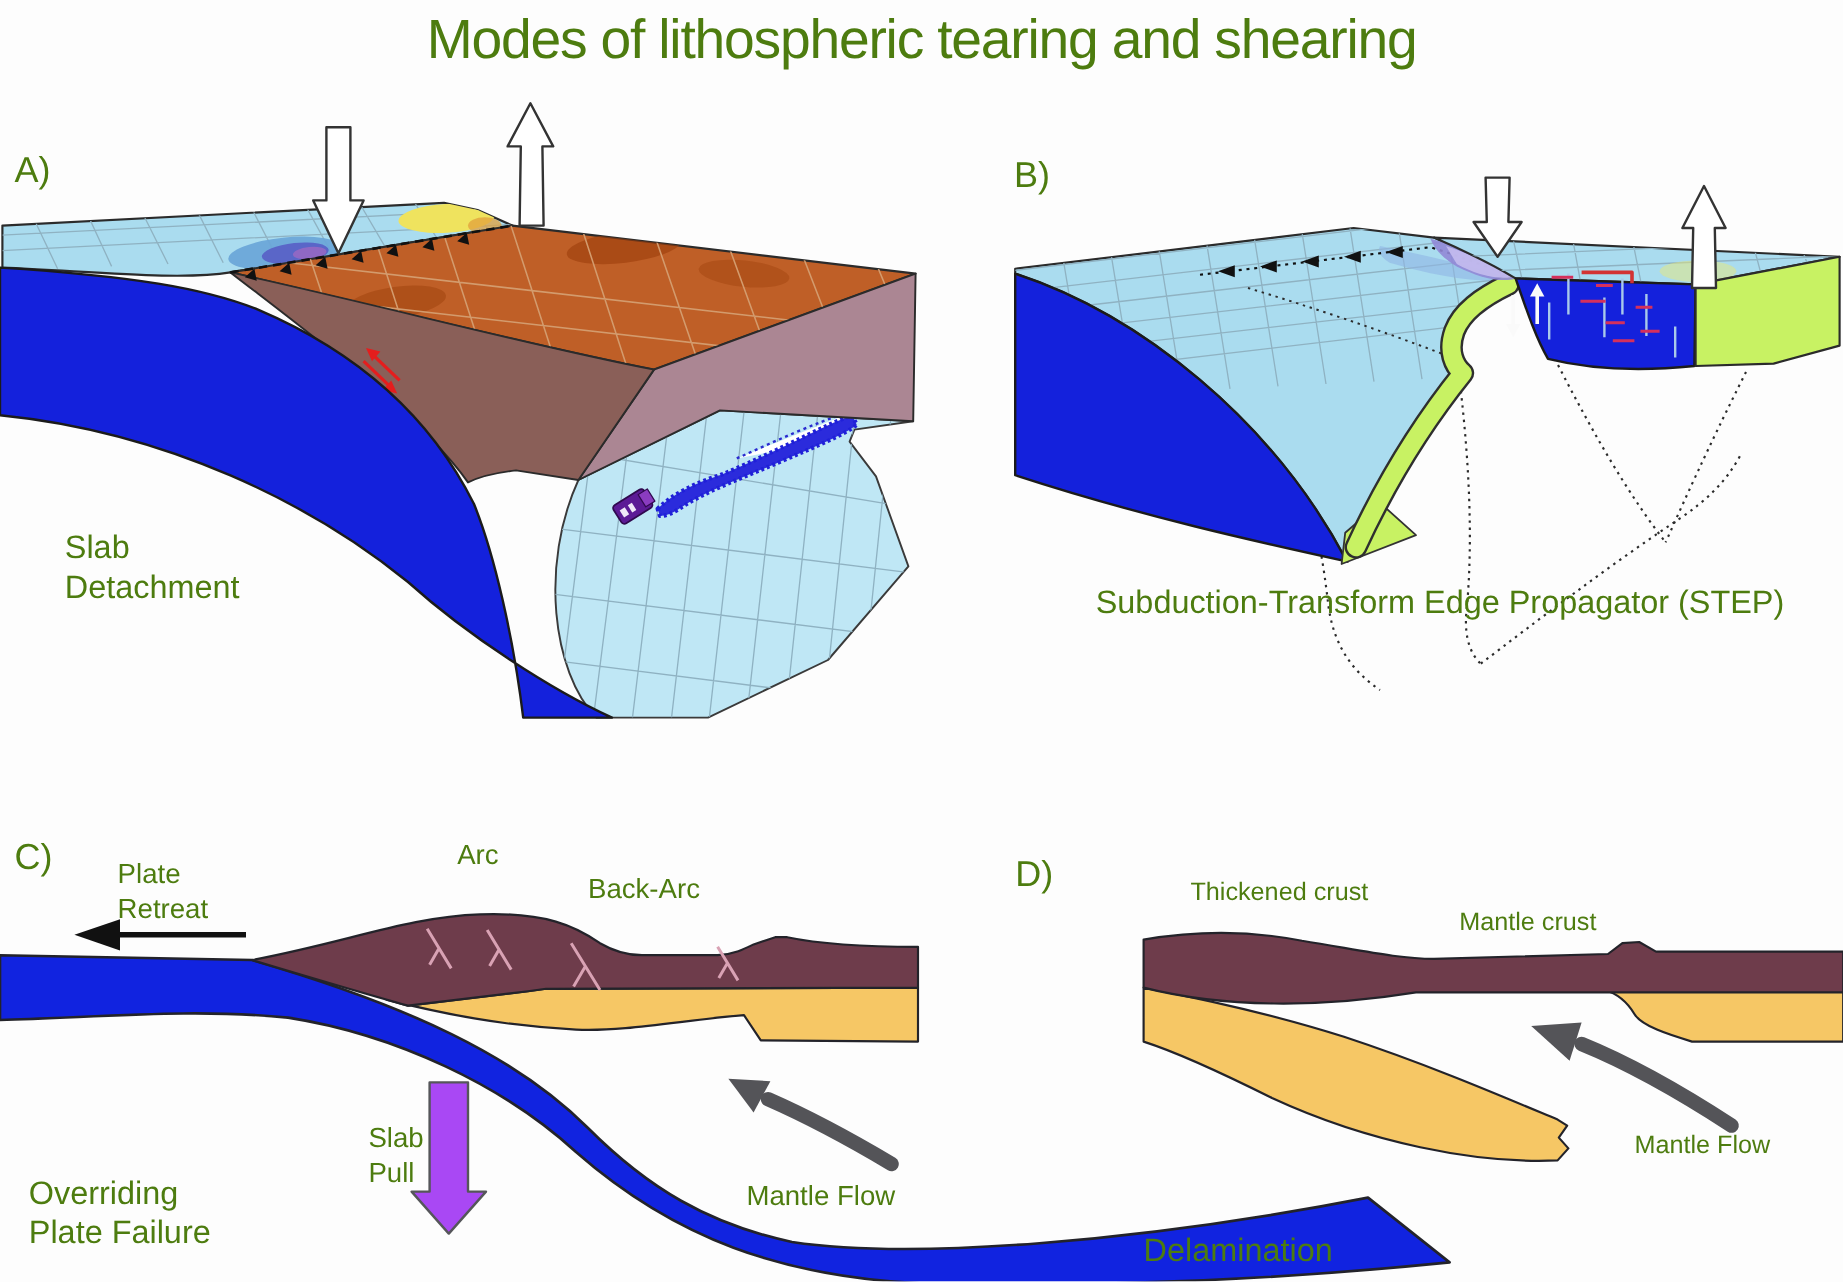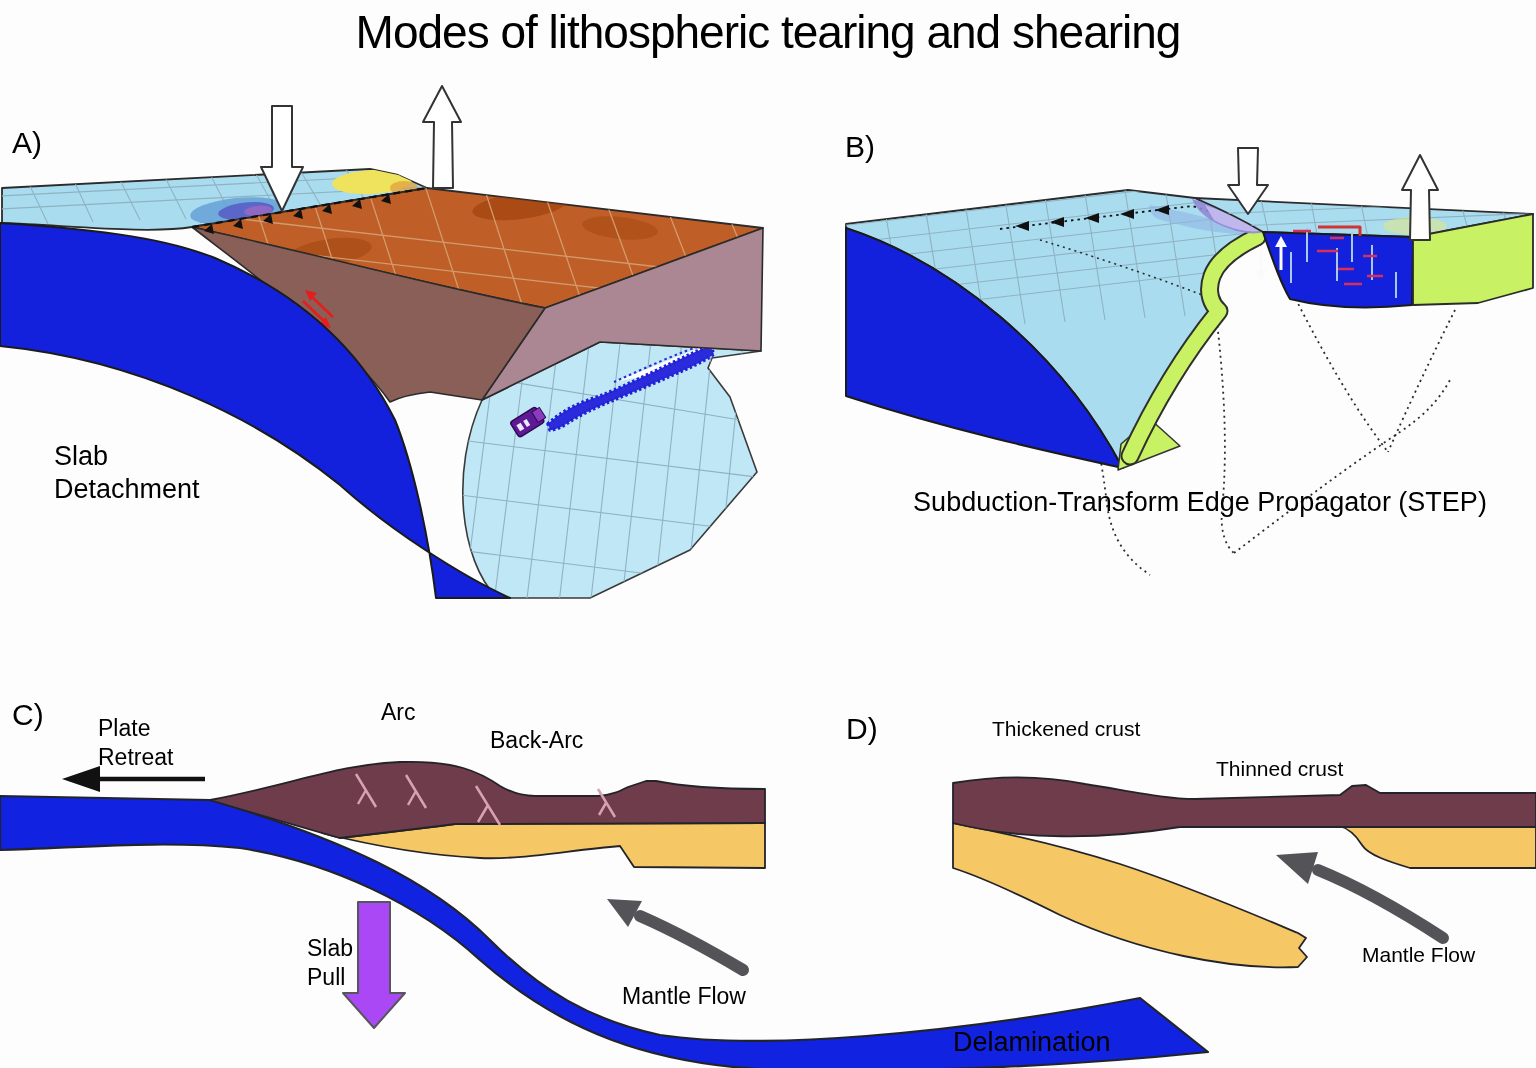--- a/index.html
+++ b/index.html
@@ -1,19 +1,19 @@
 <!DOCTYPE html>
 <html><head>
 <meta charset="utf-8">
 <style>
   html,body{margin:0;padding:0;background:#fdfdfd;}
   #stage{position:relative;width:1536px;height:1068px;overflow:hidden;background:#fdfdfd;
          font-family:"Liberation Sans",sans-serif;color:#161616;}
   #art{position:absolute;left:0;top:0;width:1536px;height:1068px;}
-  .lbl{position:absolute;white-space:pre-line;line-height:1.24;color:#000000;z-index:5;}
+  .lbl{position:absolute;white-space:pre-line;line-height:1.24;color:#4d7c0f;z-index:5;}
   .title{left:0;top:4px;width:1536px;text-align:center;font-size:46px;letter-spacing:-1px;}
   .letter{font-size:30px;}
   .caption{font-size:27px;}
   .small{font-size:23px;}
   .smaller{font-size:21px;}
   .center{text-align:center;}
 </style>
 </head>
 <body>
 
@@ -201,27 +201,29 @@
   <div class="lbl title">Modes of lithospheric tearing and shearing</div>
 
   <div class="lbl letter" style="left:12px;top:124px">A)</div>
   <div class="lbl letter" style="left:845px;top:128px">B)</div>
   <div class="lbl letter" style="left:12px;top:696px">C)</div>
   <div class="lbl letter" style="left:846px;top:710px">D)</div>
 
   <div class="lbl caption" style="left:54px;top:440px">Slab
 Detachment</div>
   <div class="lbl caption center" style="left:850px;top:486px;width:700px">Subduction-Transform Edge Propagator (STEP)</div>
+  <div class="lbl caption" style="left:24px;top:978px">Overriding
+Plate Failure</div>
   <div class="lbl caption" style="left:953px;top:1026px">Delamination</div>
 
   <div class="lbl small" style="left:98px;top:714px">Plate
 Retreat</div>
   <div class="lbl small" style="left:381px;top:698px">Arc</div>
   <div class="lbl small" style="left:490px;top:726px">Back-Arc</div>
   <div class="lbl small" style="left:307px;top:934px">Slab
 Pull</div>
   <div class="lbl small" style="left:622px;top:982px">Mantle Flow</div>
 
-  <div class="lbl smaller" style="left:992px;top:716px">Thickened crust</div>
-  <div class="lbl smaller" style="left:1216px;top:756px">Thinned crust</div>
+  <div class="lbl smaller" style="left:992px;top:731px">Thickened crust</div>
+  <div class="lbl smaller" style="left:1216px;top:756px">Mantle crust</div>
   <div class="lbl smaller" style="left:1362px;top:942px">Mantle Flow</div>
 
 </div>
 
 </body></html>

